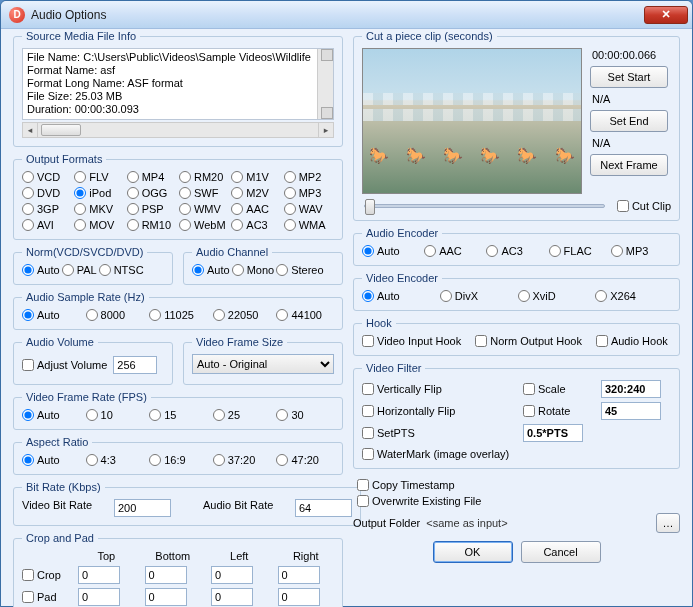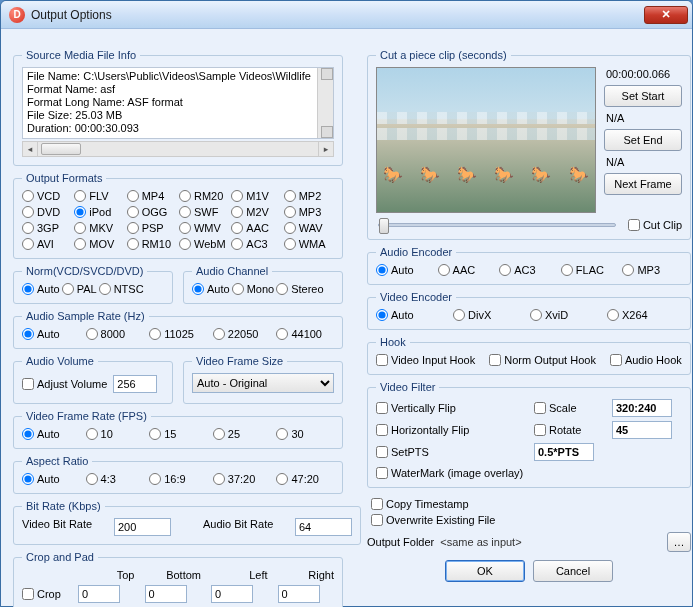--- a/index.html
+++ b/index.html
@@ -41,22 +41,22 @@
   width: 44px; height: 18px;
   background: linear-gradient(to bottom, #e67a6f 0%, #c83a2a 50%, #b02818 100%);
   border: 1px solid #8a2818;
   border-radius: 3px;
   color: #fff;
   display: flex; align-items: center; justify-content: center;
   font-size: 11px; font-weight: bold;
 }
 .content {
   display: flex;
-  padding: 20px 12px 8px 12px;
-  gap: 24px;
+  padding: 1px 12px 8px 12px;
+  gap: 10px;
   height: calc(100% - 28px);
   background: #eaf1fb;
 }
 .col { display: flex; flex-direction: column; }
 .col-left { width: 330px; }
 .col-right { flex: 1; }
 
 fieldset {
   border: 1px solid #b8cce0;
   border-radius: 3px;
@@ -141,21 +141,21 @@
   font-size: 11px;
   height: 20px;
 }
 
 .crop-grid {
   display: grid;
   grid-template-columns: 46px repeat(4, 1fr);
   gap: 4px 10px;
   align-items: center;
 }
-.crop-grid .hdr { font-size: 11px; text-align: right; }
+.crop-grid .hdr { font-size: 11px; text-align: center; }
 .crop-grid input[type=text] { width: 42px; }
 
 .preview-wrap { display: flex; gap: 8px; }
 .preview {
   width: 220px; height: 146px;
   border: 1px solid #888;
   position: relative; overflow: hidden;
   background: linear-gradient(to bottom,#b0d4e8 0%,#c8e0ec 35%,#d4ccb8 36%,#6a8a70 100%);
 }
 .wave { position: absolute; left: 0; right: 0; height: 12px; background: repeating-linear-gradient(90deg,#e8f0f4 0 10px,#c8dce4 10px 20px); opacity: .7; }
@@ -216,21 +216,21 @@
 .bitrate-row .lbl { width: 86px; }
 .bitrate-row input { width: 57px; }
 .bitrate-row .gap { width: 20px; }
 </style>
 </head>
 <body>
 
 <div class="window">
   <div class="titlebar">
     <span class="title-icon">D</span>
-    <span class="title-text">Output Options</span>
+    <span class="title-text">Audio Options</span>
     <div class="close-btn">✕</div>
   </div>
 
   <div class="content">
 
     <div class="col col-left">
 
       <fieldset>
         <legend>Source Media File Info</legend>
         <div class="media-info">

